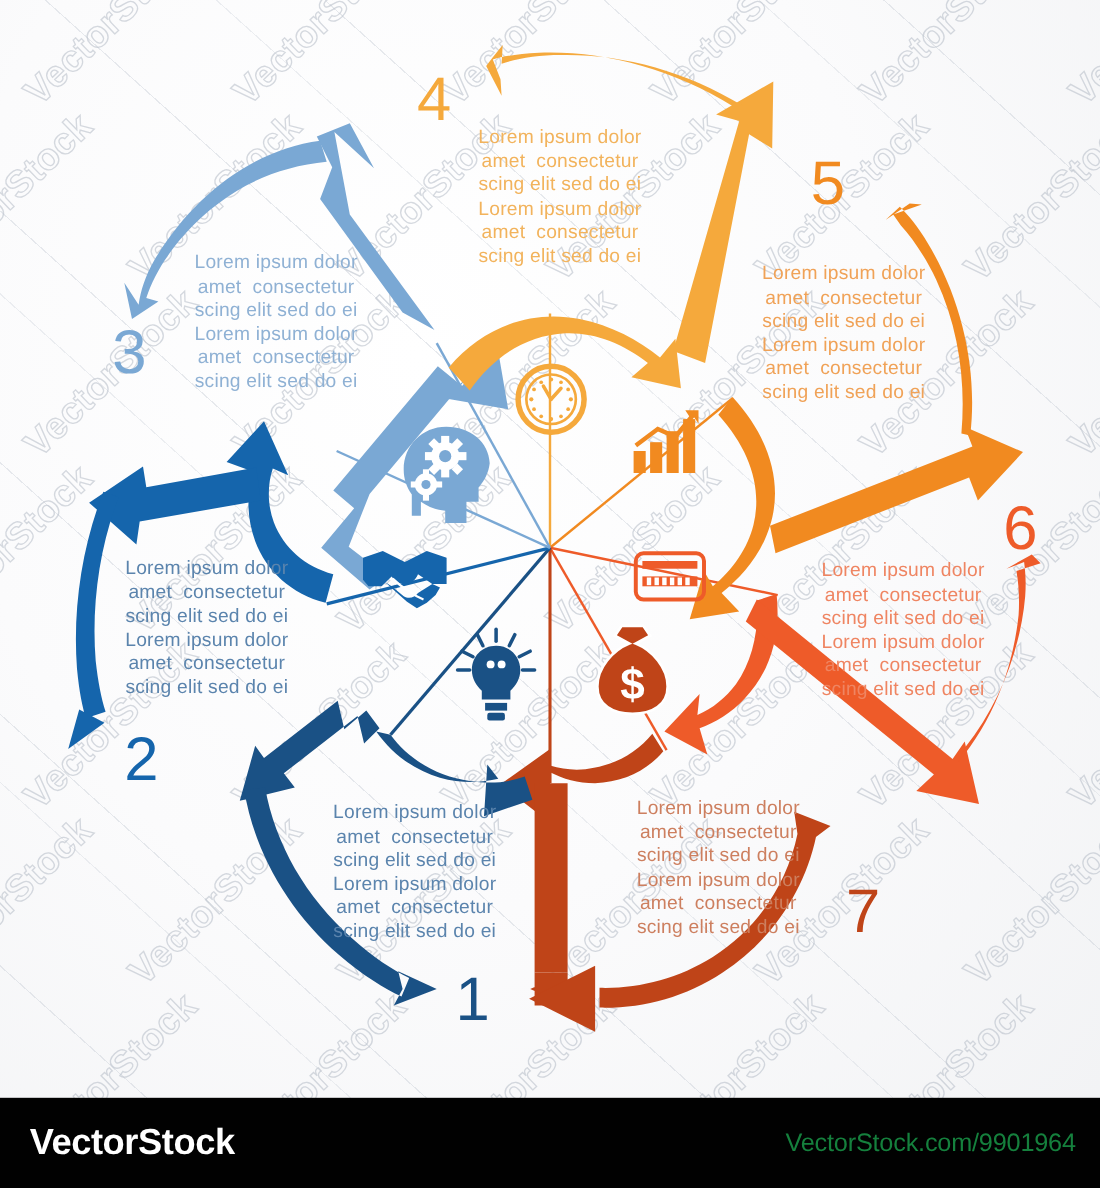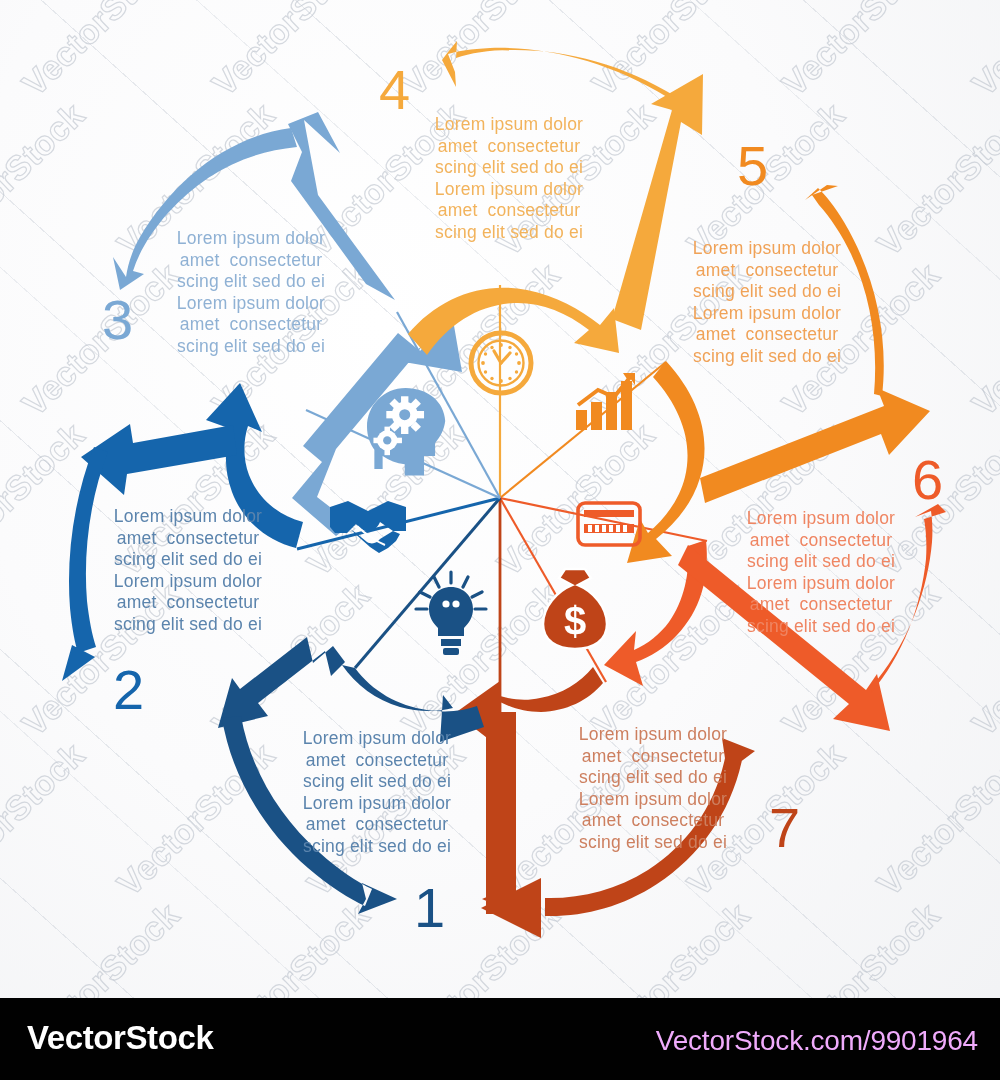--- a/index.html
+++ b/index.html
@@ -100,23 +100,23 @@
     left: 27px; top: 21px;
     color: #fff;
     font-family: "Liberation Sans", sans-serif;
     font-weight: 700;
     font-size: 33px;
     letter-spacing: -0.4px;
   }
   #footer .url {
     position: absolute;
     right: 22px; top: 27px;
-    color: #f0abfc;
-    font-family: "Liberation Sans", sans-serif;
-    font-size: 28px;
+    color: #15803d;
+    font-family: "Liberation Sans", sans-serif;
+    font-size: 23px;
     letter-spacing: -0.2px;
   }
 </style>
 </head>
 <body>
 
 <div id="stage">
 
   <div class="bg-base"></div>
   <div class="bg-diag"></div>

